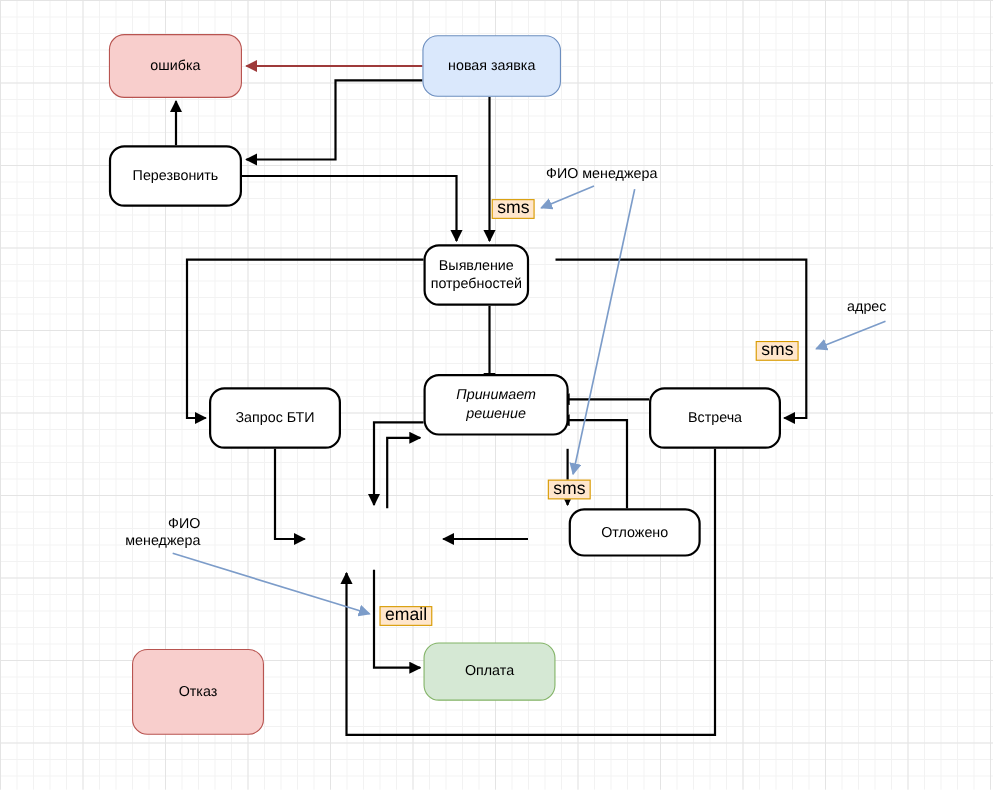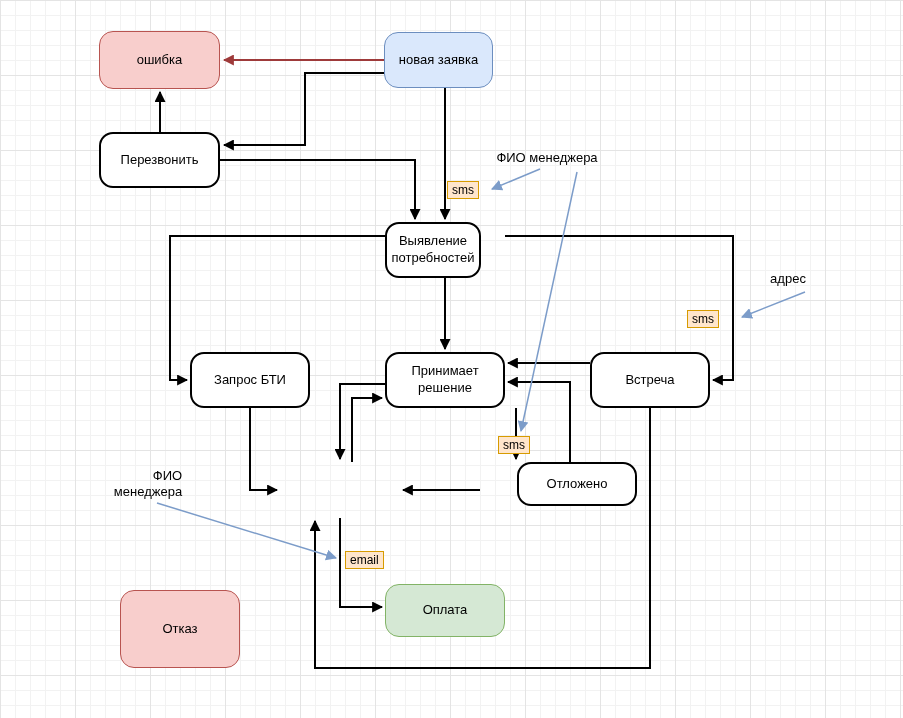--- a/index.html
+++ b/index.html
@@ -32,21 +32,21 @@
     padding: 2px;
     border-radius: 14px;
   }
 
   .badge {
     position: absolute;
     box-sizing: border-box;
     background: #ffe6cc;
     border: 1px solid #d79b00;
     color: #000000;
-    font-size: 12px;
+    font-size: 16px;
     line-height: 16px;
     padding: 0 4px;
     white-space: nowrap;
   }
 
   .annotation {
     position: absolute;
     transform: translate(-50%, -50%);
     font-size: 13px;
     color: #000000;
@@ -89,33 +89,33 @@
       <polyline points="340,518 340,607 382,607" fill="none" stroke="#000000" stroke-width="2" marker-end="url(#arrow-black)"></polyline>
       <polyline points="650,408 650,668 315,668 315,521" fill="none" stroke="#000000" stroke-width="2" marker-end="url(#arrow-black)"></polyline>
       <polyline points="540,169 492,189" fill="none" stroke="#7c9cc9" stroke-width="1.5" marker-end="url(#arrow-blue)"></polyline>
       <polyline points="577,172 521,431" fill="none" stroke="#7c9cc9" stroke-width="1.5" marker-end="url(#arrow-blue)"></polyline>
       <polyline points="805,292 742,317" fill="none" stroke="#7c9cc9" stroke-width="1.5" marker-end="url(#arrow-blue)"></polyline>
       <polyline points="157,503 336,558" fill="none" stroke="#7c9cc9" stroke-width="1.5" marker-end="url(#arrow-blue)"></polyline>
     </svg>
     <div class="node" style="left: 99px; top: 31px; width: 121px; height: 58px; background: rgb(248, 206, 204); border: 1px solid rgb(184, 84, 80);">
       <span>ошибка</span>
     </div>
-    <div class="node" style="left: 384px; top: 32px; width: 109px; height: 56px; background: rgb(218, 232, 252); border: 1px solid rgb(108, 142, 191);">
+    <div class="node" style="left: 384px; top: 32px; width: 126px; height: 56px; background: rgb(218, 232, 252); border: 1px solid rgb(108, 142, 191);">
       <span>новая заявка</span>
     </div>
     <div class="node" style="left: 99px; top: 132px; width: 121px; height: 56px; background: rgb(255, 255, 255); border: 2px solid rgb(0, 0, 0);">
       <span>Перезвонить</span>
     </div>
     <div class="node" style="left: 385px; top: 222px; width: 96px; height: 56px; background: rgb(255, 255, 255); border: 2px solid rgb(0, 0, 0);">
       <span>Выявление потребностей</span>
     </div>
     <div class="node" style="left: 190px; top: 352px; width: 120px; height: 56px; background: rgb(255, 255, 255); border: 2px solid rgb(0, 0, 0);">
       <span>Запрос БТИ</span>
     </div>
-    <div class="node" style="left: 385px; top: 352px; width: 120px; height: 56px; background: rgb(255, 255, 255); border: 2px solid rgb(0, 0, 0);">
+    <div class="node" style="left: 385px; top: 340px; width: 132px; height: 56px; background: rgb(255, 255, 255); border: 2px solid rgb(0, 0, 0); font-style: italic;">
       <span>Принимает решение</span>
     </div>
     <div class="node" style="left: 590px; top: 352px; width: 120px; height: 56px; background: rgb(255, 255, 255); border: 2px solid rgb(0, 0, 0);">
       <span>Встреча</span>
     </div>
     <div class="node" style="left: 480px; top: 462px; width: 120px; height: 44px; background: rgb(255, 255, 255); border: 2px solid rgb(0, 0, 0); margin-left: 37px;">
       <span>Отложено</span>
     </div>
     <div class="node" style="left: 385px; top: 584px; width: 120px; height: 53px; background: rgb(213, 232, 212); border: 1px solid rgb(130, 179, 102);">
       <span>Оплата</span>

